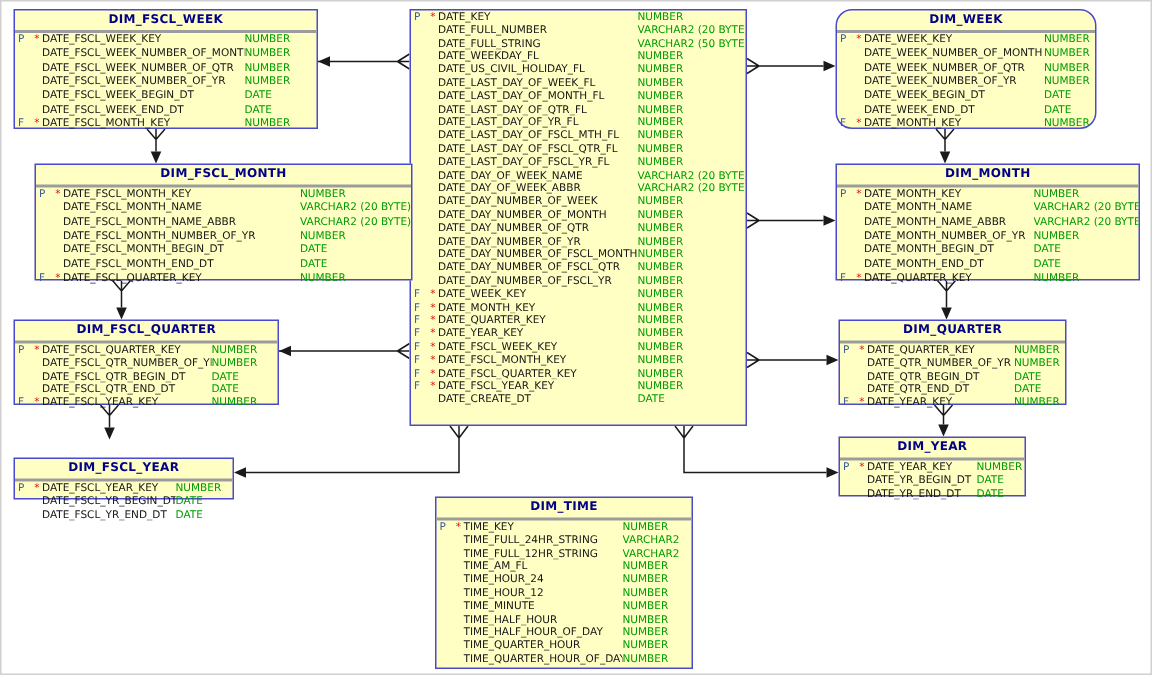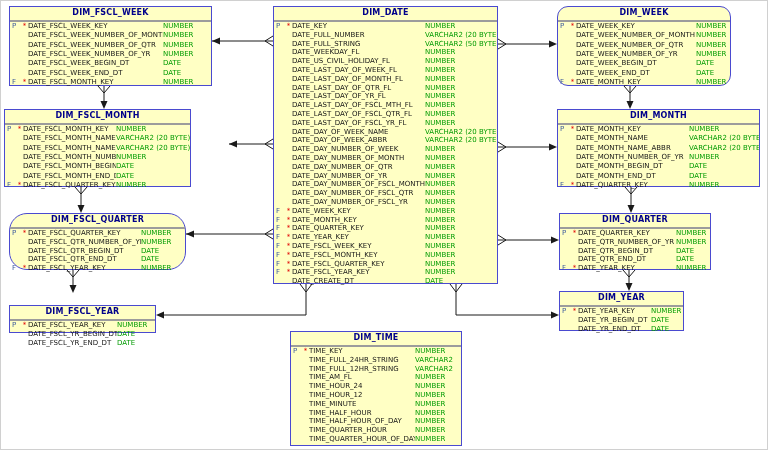--- a/index.html
+++ b/index.html
@@ -137,21 +137,20 @@
         <div class="row">
           <span class="k">F</span>
           <span class="s">*</span>
           <span class="n">DATE_FSCL_MONTH_KEY</span>
           <span class="t">NUMBER</span>
         </div>
       </div>
   </div>
 
   <div class="entity" style="left:272px;top:5px;width:225px;height:278px;--tw:72px;">
-    <div class="title">DIM_DATE</div>
     <div class="body">
         <div class="row">
           <span class="k">P</span>
           <span class="s">*</span>
           <span class="n">DATE_KEY</span>
           <span class="t">NUMBER</span>
         </div>
         <div class="row">
           <span class="k"></span>
           <span class="s"></span>
@@ -370,21 +369,21 @@
         </div>
         <div class="row">
           <span class="k">F</span>
           <span class="s">*</span>
           <span class="n">DATE_MONTH_KEY</span>
           <span class="t">NUMBER</span>
         </div>
       </div>
   </div>
 
-  <div class="entity rows-lg" style="left:3px;top:108px;width:187px;height:78px;--tw:74px;">
+  <div class="entity rows-lg" style="left:22px;top:108px;width:252px;height:78px;--tw:74px;">
     <div class="title">DIM_FSCL_MONTH</div>
     <div class="body">
         <div class="row">
           <span class="k">P</span>
           <span class="s">*</span>
           <span class="n">DATE_FSCL_MONTH_KEY</span>
           <span class="t">NUMBER</span>
         </div>
         <div class="row">
           <span class="k"></span>
@@ -466,21 +465,21 @@
         </div>
         <div class="row">
           <span class="k">F</span>
           <span class="s">*</span>
           <span class="n">DATE_QUARTER_KEY</span>
           <span class="t">NUMBER</span>
         </div>
       </div>
   </div>
 
-  <div class="entity" style="left:8px;top:212px;width:177px;height:57px;border-radius:18px;--tw:44px;">
+  <div class="entity" style="left:8px;top:212px;width:177px;height:57px;--tw:44px;">
     <div class="title">DIM_FSCL_QUARTER</div>
     <div class="body">
         <div class="row">
           <span class="k">P</span>
           <span class="s">*</span>
           <span class="n">DATE_FSCL_QUARTER_KEY</span>
           <span class="t">NUMBER</span>
         </div>
         <div class="row">
           <span class="k"></span>

